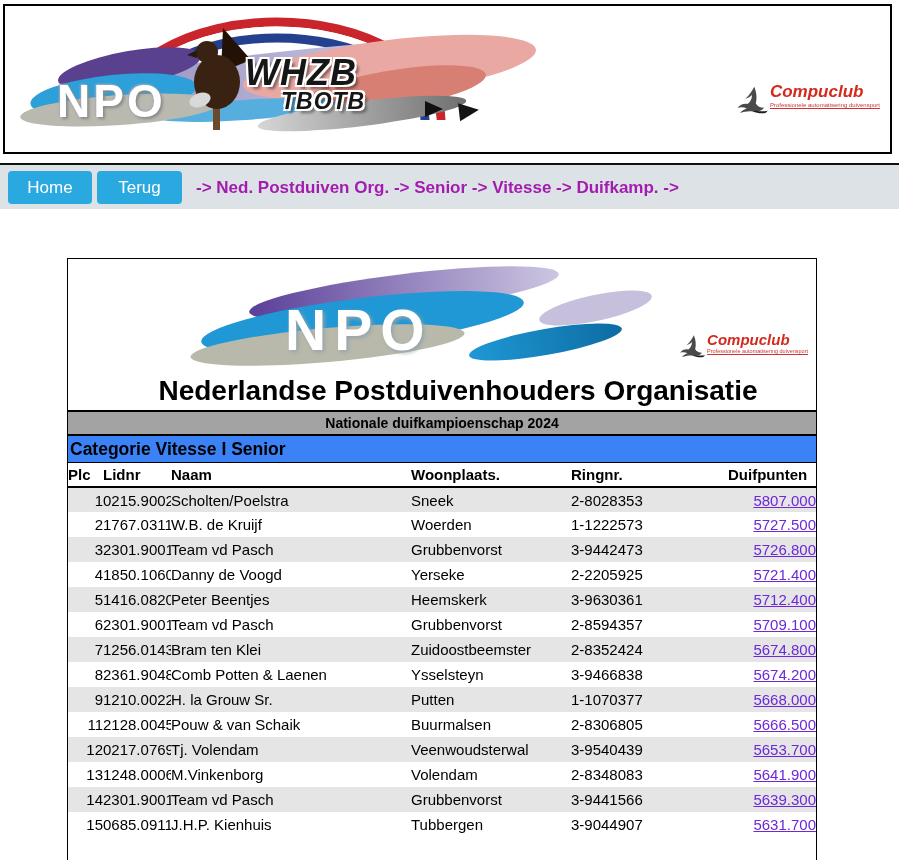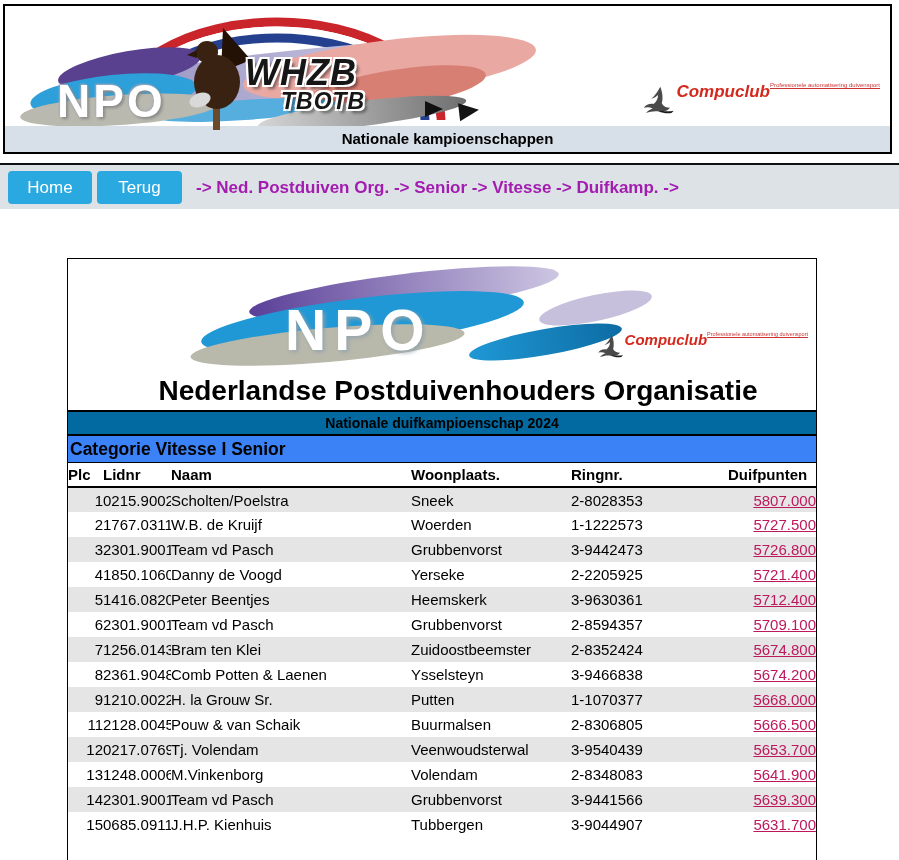--- a/index.html
+++ b/index.html
@@ -32,21 +32,21 @@
   .whzb  { position:absolute; left:238px; top:46px; font-size:36px; z-index:6; }
   .tbotb { position:absolute; left:274px; top:82px; font-size:23px; z-index:6; }
   .outline-black { font-weight:900; font-style:italic; color:#161616; letter-spacing:1px;
                    text-shadow:-2px -2px 0 #fff, 2px -2px 0 #fff, -2px 2px 0 #fff, 2px 2px 0 #fff, 4px 4px 3px rgba(0,0,0,.45); }
   .tbotb-arrow { position:absolute; left:418px; top:95px; width:0; height:0; z-index:6;
                  border-left:18px solid #111; border-top:8px solid transparent; border-bottom:8px solid transparent; }
 
   .compuclub { position:absolute; display:flex; align-items:flex-start; }
   .compuclub .bird { flex:0 0 auto; }
   .cc-top { right:10px; top:76px; }
-  .cc-text { display:flex; flex-direction:row; }
+  .cc-text { display:flex; flex-direction:column; }
   .cc-name { color:#d42a1e; font-weight:900; font-style:italic; }
   .cc-top .cc-name { font-size:17px; }
   .cc-tag { color:#c33; text-decoration:underline; white-space:nowrap; }
   .cc-top .cc-tag { font-size:6px; }
 
   .header-banner { position:absolute; left:0; bottom:0; width:100%; height:26px; line-height:26px;
                    background:#d7dfe9; text-align:center; font-weight:bold; font-size:15px; color:#000; }
 
   
   .navbar { position:absolute; left:0; top:163px; width:899px; height:46px; background:#dde2e7;
@@ -70,35 +70,35 @@
               background:linear-gradient(90deg,#1f98d5,#0d6ca3); }
   .m-gray   { left:122px; top:69px; width:275px; height:34px; transform:rotate(-5deg); background:#b9b9ab; }
   .npo-main { position:absolute; left:217px; top:38px; font-size:57px; font-weight:900; color:#fff;
               letter-spacing:8px; text-shadow:2px 2px 4px #93a3ab; z-index:5; }
   .cc-main { right:8px; top:72px; }
   .cc-main .cc-name { font-size:15px; }
   .cc-main .cc-tag { font-size:5.5px; }
   .main-title { position:absolute; left:16px; bottom:3px; width:100%; text-align:center;
                 font-size:28px; font-weight:bold; color:#000; }
 
-  .sub-bar { width:100%; height:26px; line-height:22px; background:#0369a1; text-align:center;
+  .sub-bar { width:100%; height:26px; line-height:22px; background:#a3a3a3; text-align:center;
              font-weight:bold; font-size:14px; border-top:2px solid #000; border-bottom:2px solid #000; }
   .category-row { width:100%; height:27px; line-height:26px; font-size:17.5px; font-weight:bold;
                   padding-left:2px; border-bottom:1px solid #000; background:#3b82f6; }
 
   table.results { width:100%; border-collapse:collapse; table-layout:fixed; font-size:15px; color:#000; }
   table.results th { font-weight:bold; text-align:left; height:24px; border-bottom:2px solid #000;
                      padding:0; overflow:hidden; white-space:nowrap; }
   table.results td { height:25px; padding:0; overflow:hidden; white-space:nowrap; }
   th.h-plc { text-align:left; padding-left:2px; }
   th.h-duif, td.c-duifpunten { text-align:right; padding-right:4px; }
   td.c-plc { text-align:right; padding-right:3px; }
   tbody tr:nth-child(odd) { background:#e5e5e5; }
   tbody tr:nth-child(even) { background:#fff; }
-  td.c-duifpunten a { color:#be185d; text-decoration:underline; }
+  td.c-duifpunten a { color:#6d28d9; text-decoration:underline; }
 </style>
 </head>
 <body>
 
 <div class="page">
 
   <div class="header-box">
     <div class="header-art">
       <svg class="arc-svg" viewBox="0 0 340 110" preserveAspectRatio="none">
         <path d="M6,108 A164,98 0 0 1 334,108" fill="none" stroke="#c9252b" stroke-width="9"></path>
@@ -132,21 +132,20 @@
       <svg class="bird" width="36" height="38" viewBox="0 0 48 40">
         <path d="M27 1 C24 7 20 13 15 17 C19 16 22 14 24 12 C24 17 22 21 18 24 C13 23 8 25 5 29 C9 28 13 28 17 30 C14 31 10 33 8 36 C14 34 20 33 25 34 C31 35 37 33 40 29 C35 29 31 27 29 23 C31 17 30 8 27 1 Z" fill="#4a4a4a"></path>
         <path d="M25 34 C30 36 36 37 42 36 L45 33 C40 34 34 34 29 33 Z" fill="#1c1c1c"></path>
       </svg>
       <div class="cc-text">
         <span class="cc-name">Compuclub</span>
         <span class="cc-tag">Professionele automatisering duivensport</span>
       </div>
     </div>
 
-    <div class="header-banner">Nationale kampioenschappen</div>
   </div>
 
   <div class="navbar">
     <button class="nav-btn btn-home">Home</button>
     <button class="nav-btn btn-terug">Terug</button>
     <div class="breadcrumb">-&gt; Ned. Postduiven Org. -&gt; Senior -&gt; Vitesse -&gt; Duifkamp. -&gt;</div>
   </div>
 
   <div class="main-box">
     <div class="logo-area">

